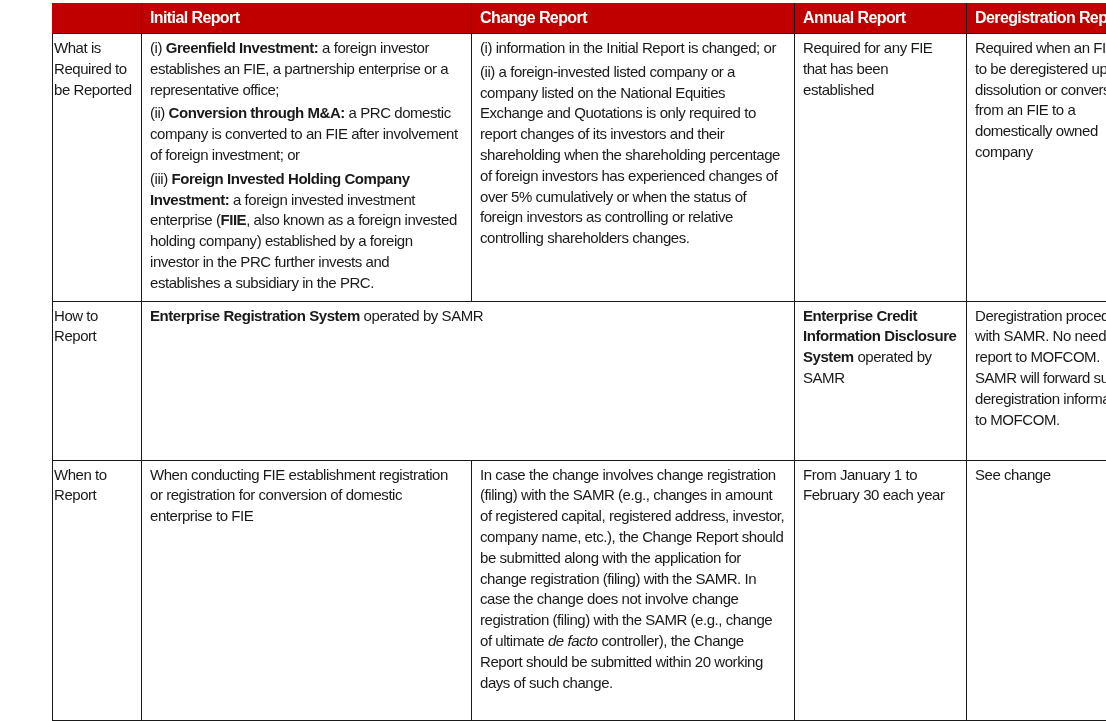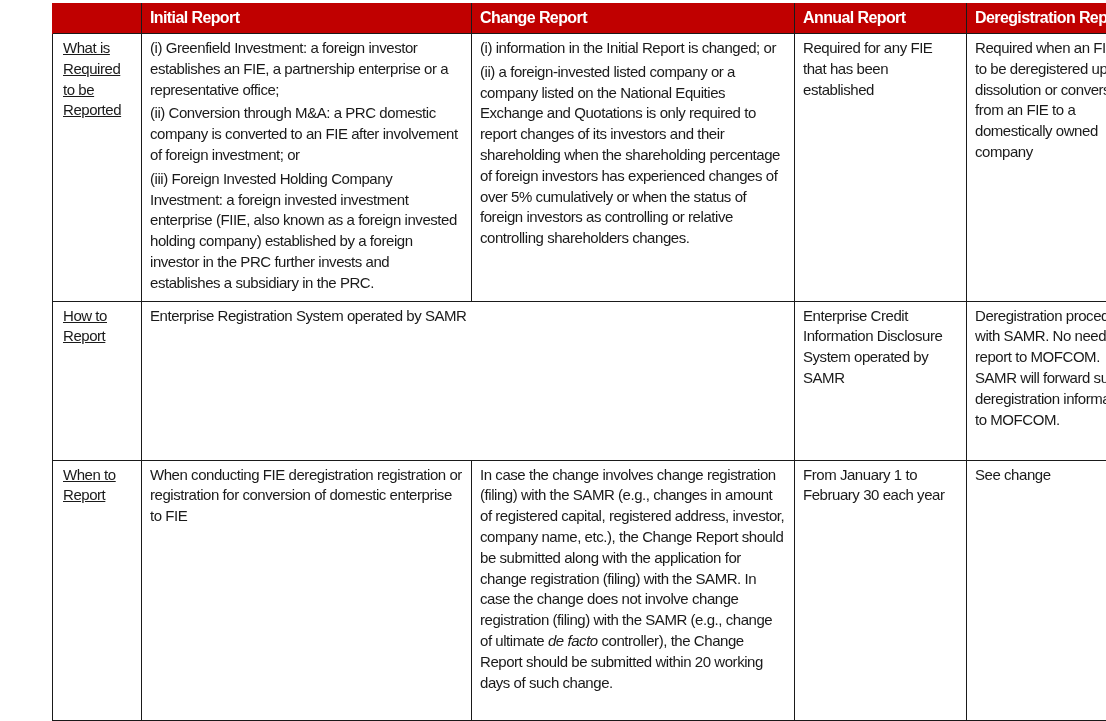--- a/index.html
+++ b/index.html
@@ -35,26 +35,26 @@
       border-right: 1px solid #1a1a1a;
       vertical-align: middle;
       letter-spacing: -0.6px;
     }
     th.corner { border-left: 1px solid #c00000; }
     td {
       border: 1.5px solid #1a1a1a;
       vertical-align: top;
       padding: 4px 8px 4px 8px;
     }
-    td.rowlabel { padding-left: 10px; text-decoration: underline; }
+    td.rowlabel { padding-left: 1px; }
     tr.r1 td { height: 258px; }
     tr.r2 td { height: 150px; }
     tr.r3 td { height: 251px; }
     p.item { margin: 0 0 3px 0; }
-    b { font-weight: normal; }
+    b { font-weight: bold; }
     i { font-style: italic; }
   </style>
 </head>
 <body>
 
 <div class="page">
   <table class="grid">
     <colgroup>
       <col class="c0">
         <col class="c1">
@@ -90,20 +90,20 @@
 
       <tr class="r2">
         <td class="rowlabel">How to Report</td>
         <td colspan="2"><b>Enterprise Registration System</b><span> operated by SAMR</span></td>
         <td><b>Enterprise Credit Information Disclosure System</b><span> operated by SAMR</span></td>
         <td>Deregistration procedures with SAMR. No need to report to MOFCOM. SAMR will forward such deregistration information to MOFCOM.</td>
       </tr>
 
       <tr class="r3">
         <td class="rowlabel">When to Report</td>
-        <td>When conducting FIE deregistration registration or registration for conversion of domestic enterprise to FIE</td>
+        <td>When conducting FIE establishment registration or registration for conversion of domestic enterprise to FIE</td>
         <td><span>In case the change involves change registration (filing) with the SAMR (e.g., changes in amount of registered capital, registered address, investor, company name, etc.), the Change Report should be submitted along with the application for change registration (filing) with the SAMR. In case the change does not involve change registration (filing) with the SAMR (e.g., change of ultimate </span><i>de facto</i><span> controller), the Change Report should be submitted within 20 working days of such change.</span></td>
         <td>From January 1 to February 30 each year</td>
         <td>See change</td>
       </tr>
     </tbody>
   </table>
 </div>
 
 </body></html>

